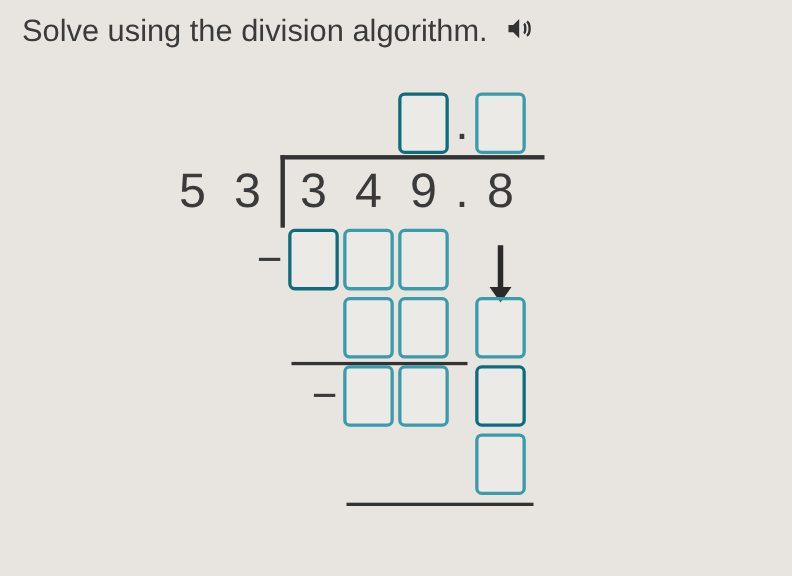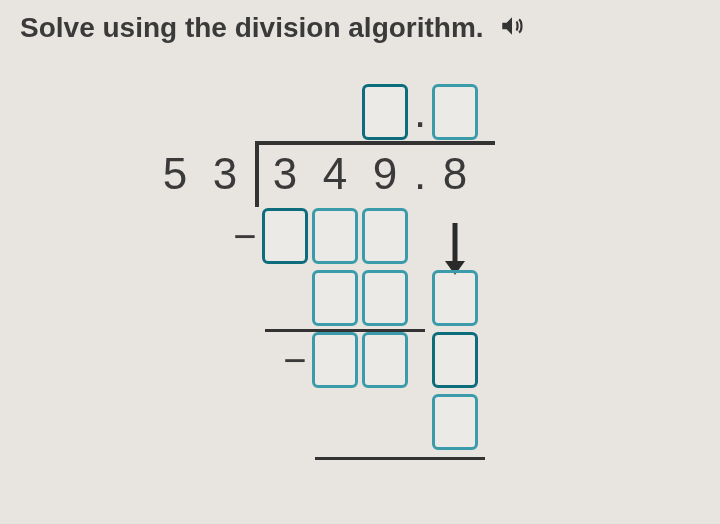--- a/index.html
+++ b/index.html
@@ -7,21 +7,21 @@
       width: 720px;
       height: 524px;
       background: #e8e5e0;
       font-family: Arial, sans-serif;
       padding: 12px 20px;
       position: relative;
     }
     .prompt {
       font-size: 28px;
       color: #3a3a3a;
-      font-weight: 700;
+      font-weight: 400;
       margin-bottom: 35px;
     }
     .audio-icon {
       display: inline-block;
       vertical-align: middle;
       margin-left: 8px;
     }
     .division-area {
       position: relative;
       margin: 0 auto;

